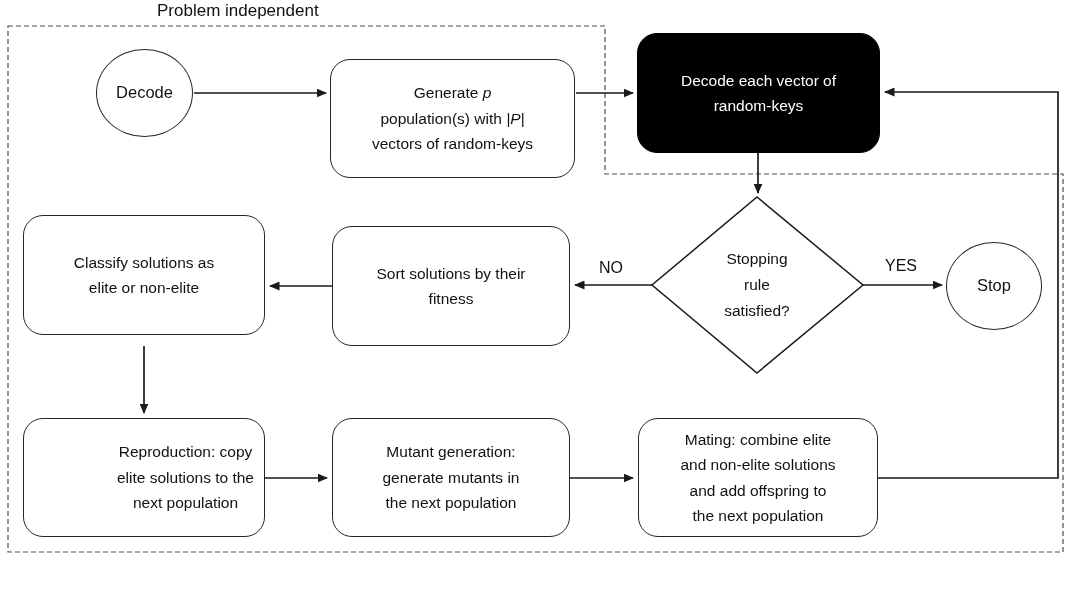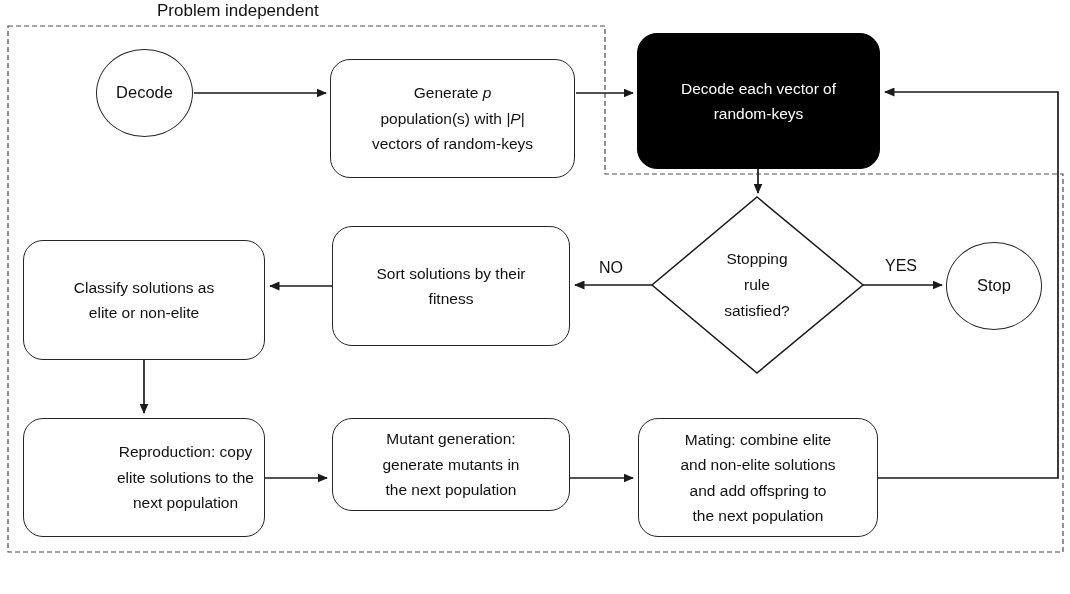--- a/index.html
+++ b/index.html
@@ -89,45 +89,45 @@
   <div class="region-label">Problem independent</div>
 
   <div class="node terminal" style="left:96px;top:49px;width:97px;height:88px;">
       <div><span>Decode</span></div>
     </div>
 
   <div class="node box" style="left:330px;top:33px;width:245px;height:119px;margin-top:26px;">
       <div><span>Generate </span><span class="it">p</span><br><span>population(s) with </span><span class="it">|P|</span><br><span>vectors of random-keys</span></div>
     </div>
 
-  <div class="node box box--dark" style="left:637px;top:33px;width:243px;height:136px;">
+  <div class="node box box--dark" style="left:637px;top:33px;width:243px;height:120px;">
       <div><span>Decode each vector of</span><br><span>random-keys</span></div>
     </div>
 
   <div class="node diamond-label" style="left:687px;top:244px;width:140px;height:82px;">
       <div><span>Stopping</span><br><span>rule</span><br><span>satisfied?</span></div>
     </div>
 
   <div class="node terminal" style="left:946px;top:242px;width:96px;height:88px;">
       <div><span>Stop</span></div>
     </div>
 
-  <div class="node box" style="left:23px;top:240px;width:242px;height:120px;text-align:center;">
+  <div class="node box" style="left:23px;top:215px;width:242px;height:120px;text-align:center;">
       <div><span>Classify solutions as</span><br><span>elite or non-elite</span></div>
     </div>
 
   <div class="node box" style="left:332px;top:226px;width:238px;height:120px;">
       <div><span>Sort solutions by their</span><br><span>fitness</span></div>
     </div>
 
   <div class="node box" style="left:23px;top:418px;width:242px;height:119px;justify-content:flex-end;">
       <div><span>Reproduction: copy</span><br><span>elite solutions to the</span><br><span>next population</span></div>
     </div>
 
-  <div class="node box" style="left:332px;top:418px;width:238px;height:93px;">
+  <div class="node box" style="left:332px;top:418px;width:238px;height:119px;">
       <div><span>Mutant generation:</span><br><span>generate mutants in</span><br><span>the next population</span></div>
     </div>
 
   <div class="node box" style="left:638px;top:418px;width:240px;height:119px;">
       <div><span>Mating: combine elite</span><br><span>and non-elite solutions</span><br><span>and add offspring to</span><br><span>the next population</span></div>
     </div>
 
   <div class="edge-label" style="left:876px;top:257px;width:50px;">YES</div>
 
   <div class="edge-label" style="left:586px;top:259px;width:50px;text-align:center;">NO</div>

